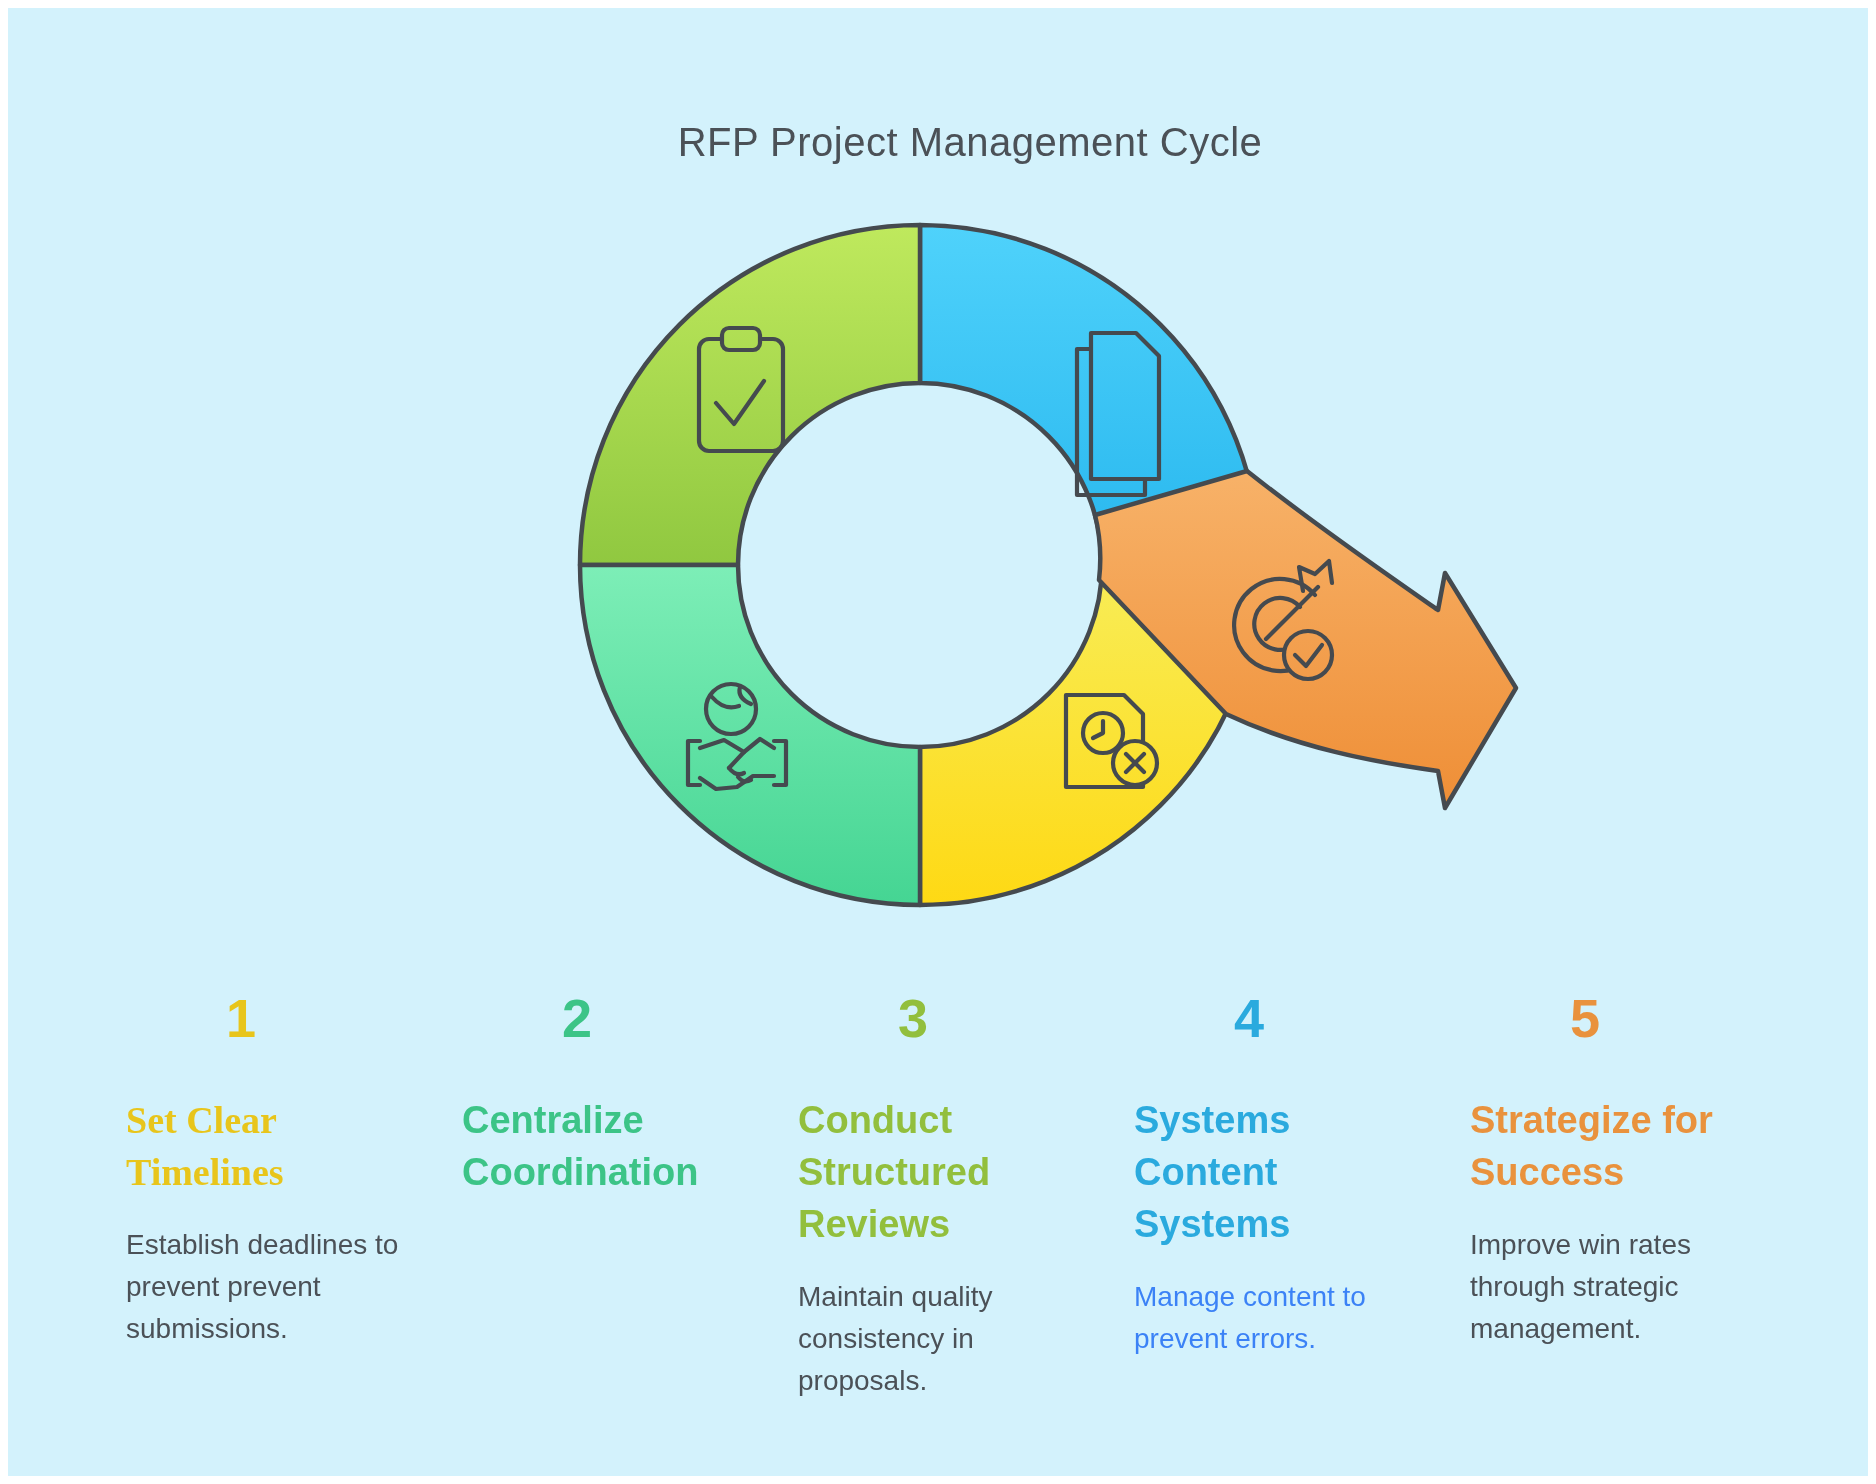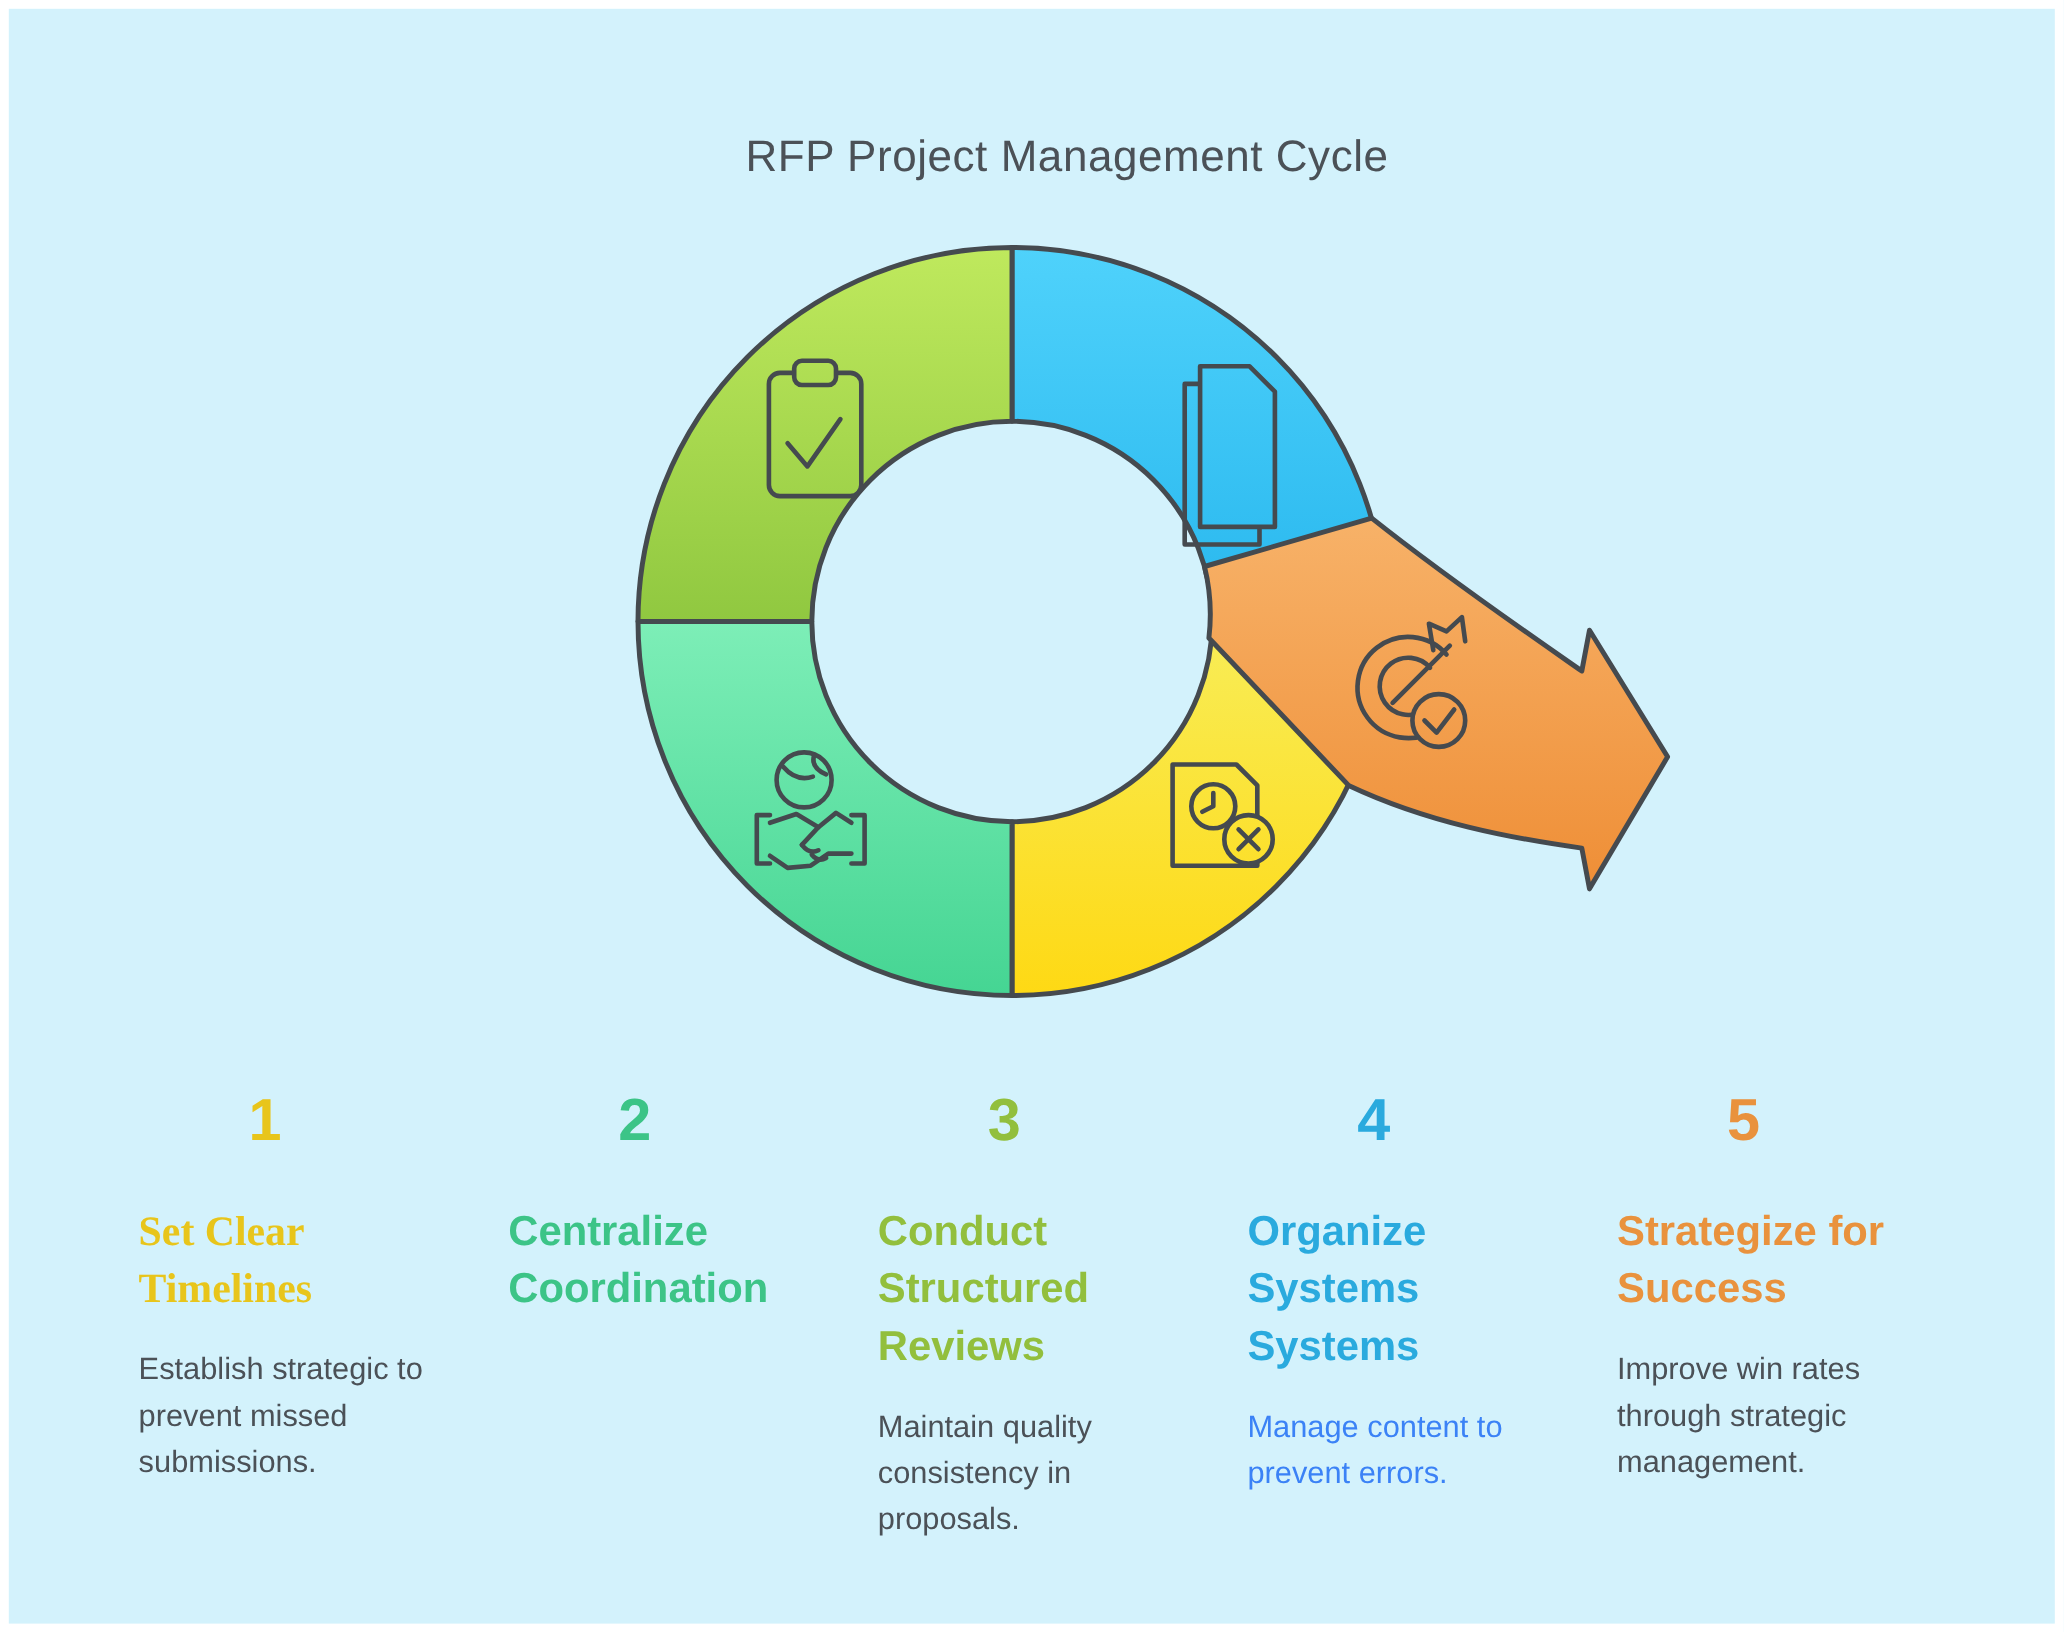--- a/index.html
+++ b/index.html
@@ -98,34 +98,34 @@
       <circle cx="1308" cy="655" r="24" fill="url(#gOrange)"></circle>
       <polyline points="1295,655 1306,666 1322,645"></polyline>
     </g>
   </g>
 </svg>
 
 <div class="steps">
   <div class="step">
     <div class="num-box" style="color: rgb(232, 197, 27);">1</div>
     <div class="heading" style="color: rgb(232, 197, 27); font-family: Liberation Serif, serif;">Set Clear Timelines</div>
-    <div class="desc" style="color: rgb(75, 81, 87);">Establish strategic to prevent missed submissions.</div>
+    <div class="desc" style="color: rgb(75, 81, 87);">Establish deadlines to prevent prevent submissions.</div>
   </div>
   <div class="step">
     <div class="num-box" style="color: rgb(60, 196, 135);">2</div>
     <div class="heading" style="color: rgb(60, 196, 135);">Centralize Coordination</div>
   </div>
   <div class="step">
     <div class="num-box" style="color: rgb(146, 191, 61);">3</div>
     <div class="heading" style="color: rgb(146, 191, 61);">Conduct Structured Reviews</div>
     <div class="desc" style="color: rgb(75, 81, 87);">Maintain quality consistency in proposals.</div>
   </div>
   <div class="step">
     <div class="num-box" style="color: rgb(42, 170, 222);">4</div>
-    <div class="heading" style="color: rgb(42, 170, 222);">Organize Systems Systems</div>
+    <div class="heading" style="color: rgb(42, 170, 222);">Systems Content Systems</div>
     <div class="desc" style="color: #3b82f6;">Manage content to prevent errors.</div>
   </div>
   <div class="step">
     <div class="num-box" style="color: rgb(233, 146, 61);">5</div>
     <div class="heading" style="color: rgb(233, 146, 61);">Strategize for Success</div>
     <div class="desc" style="color: rgb(75, 81, 87);">Improve win rates through strategic management.</div>
   </div>
 </div>
 
 </body></html>

